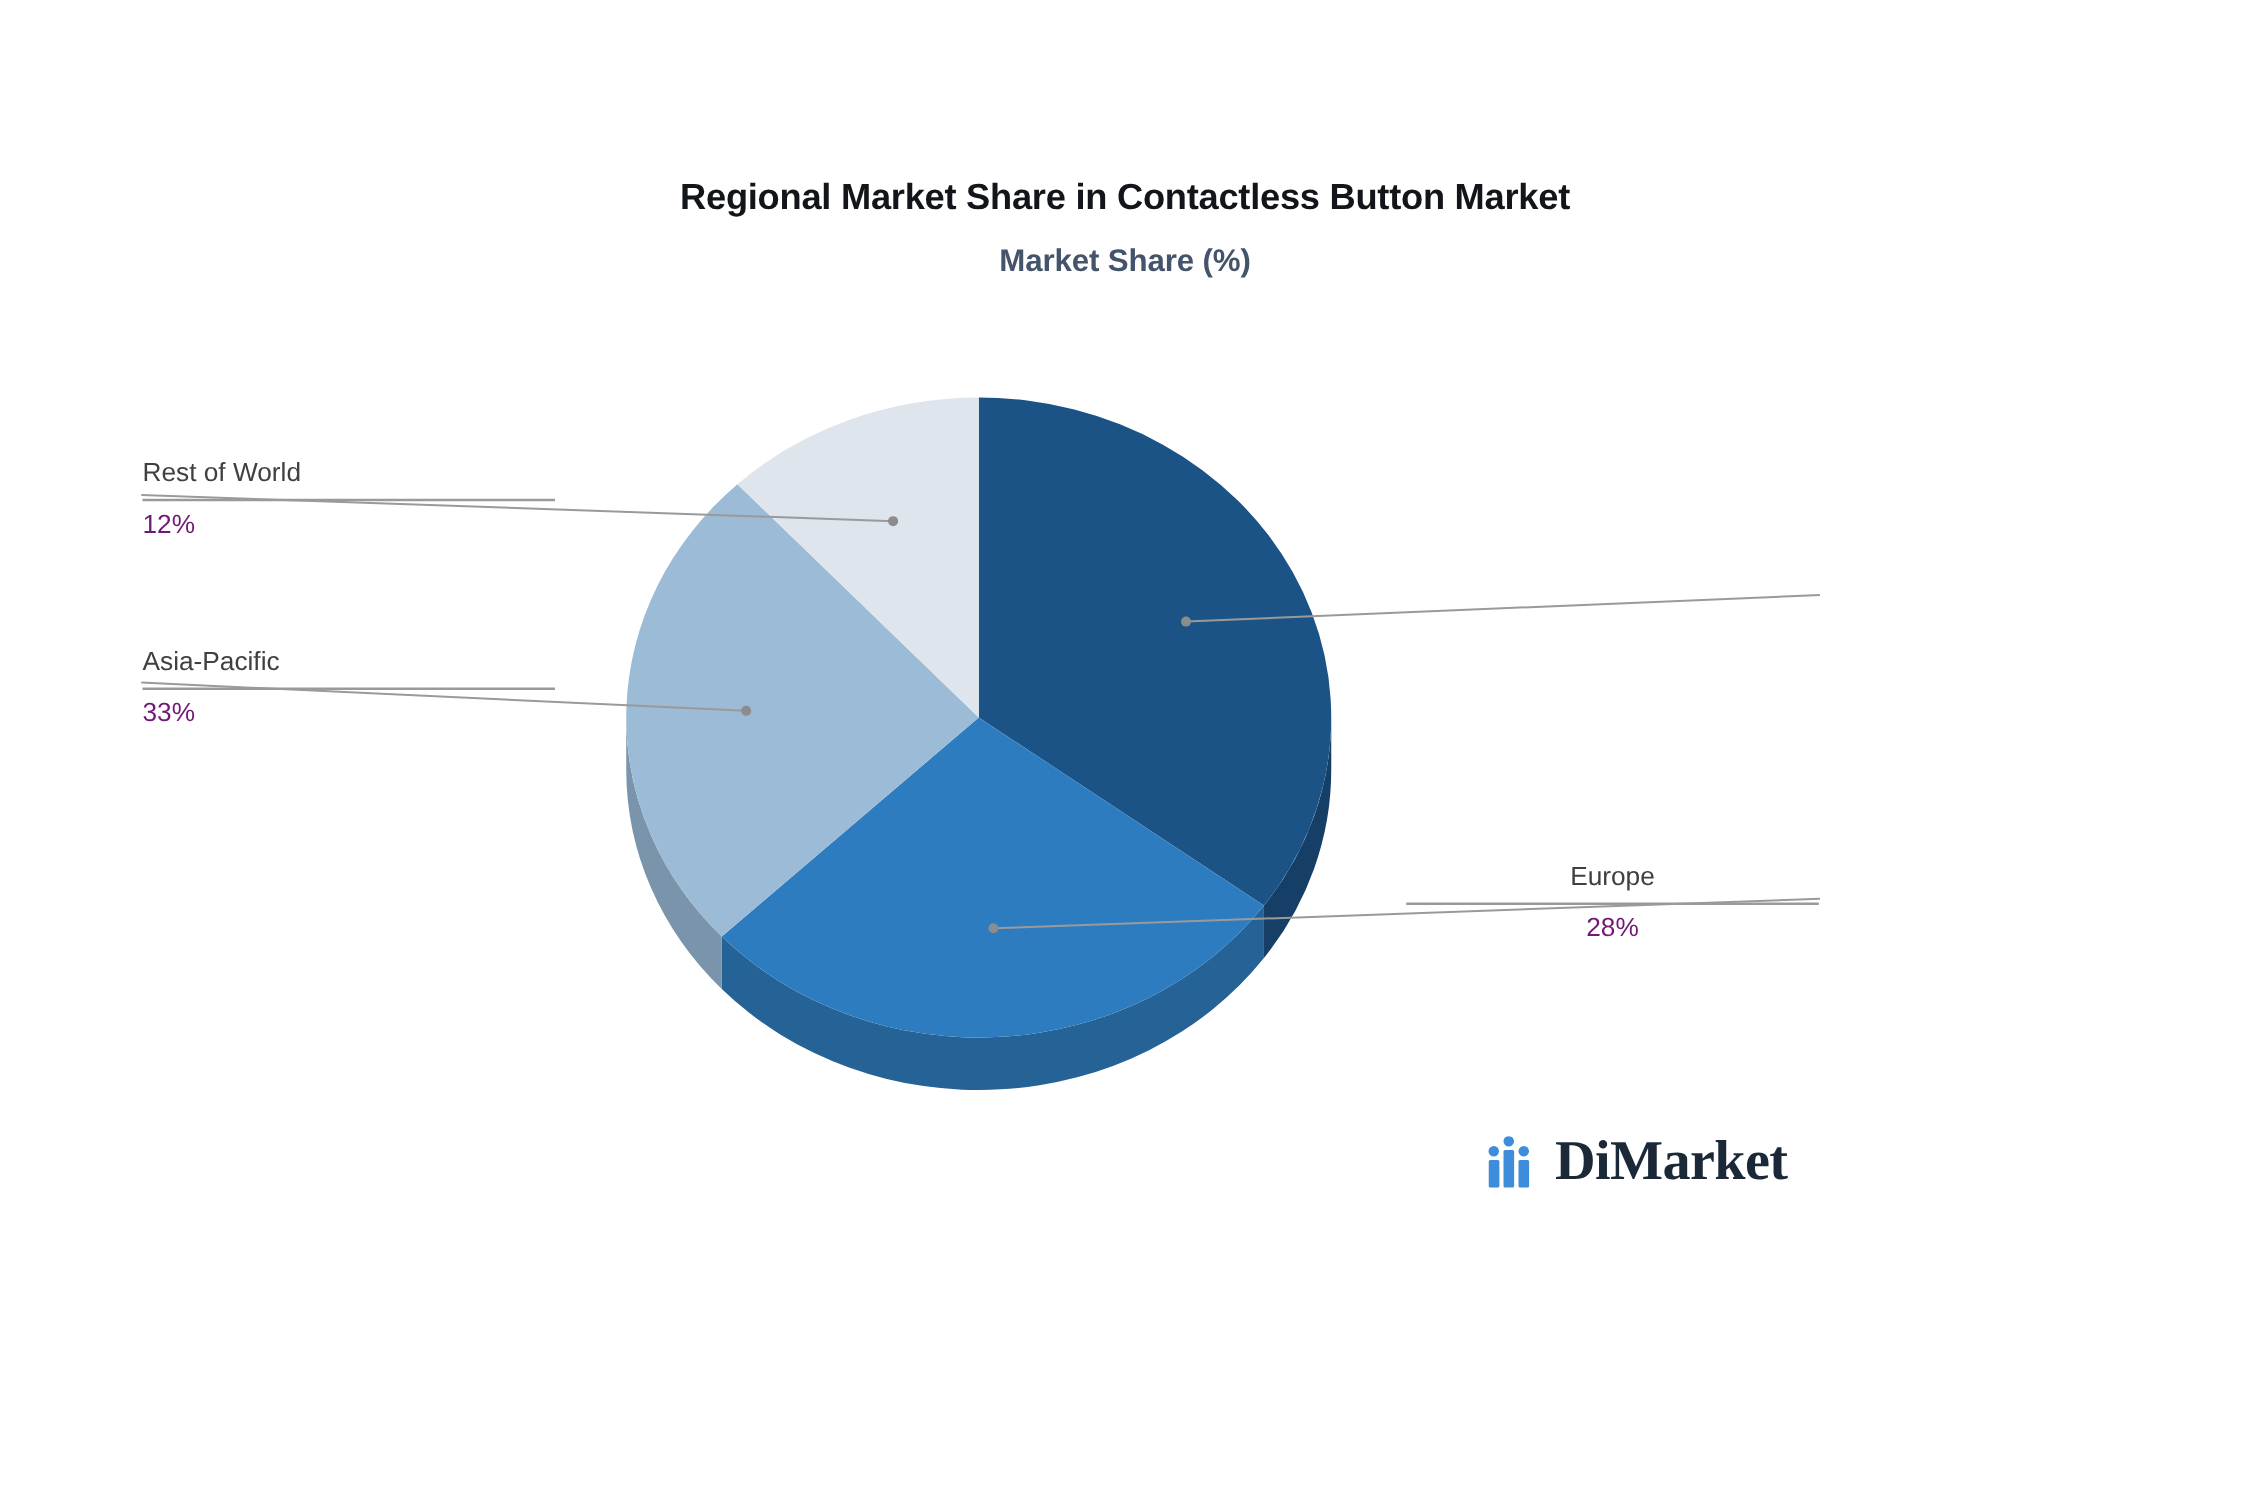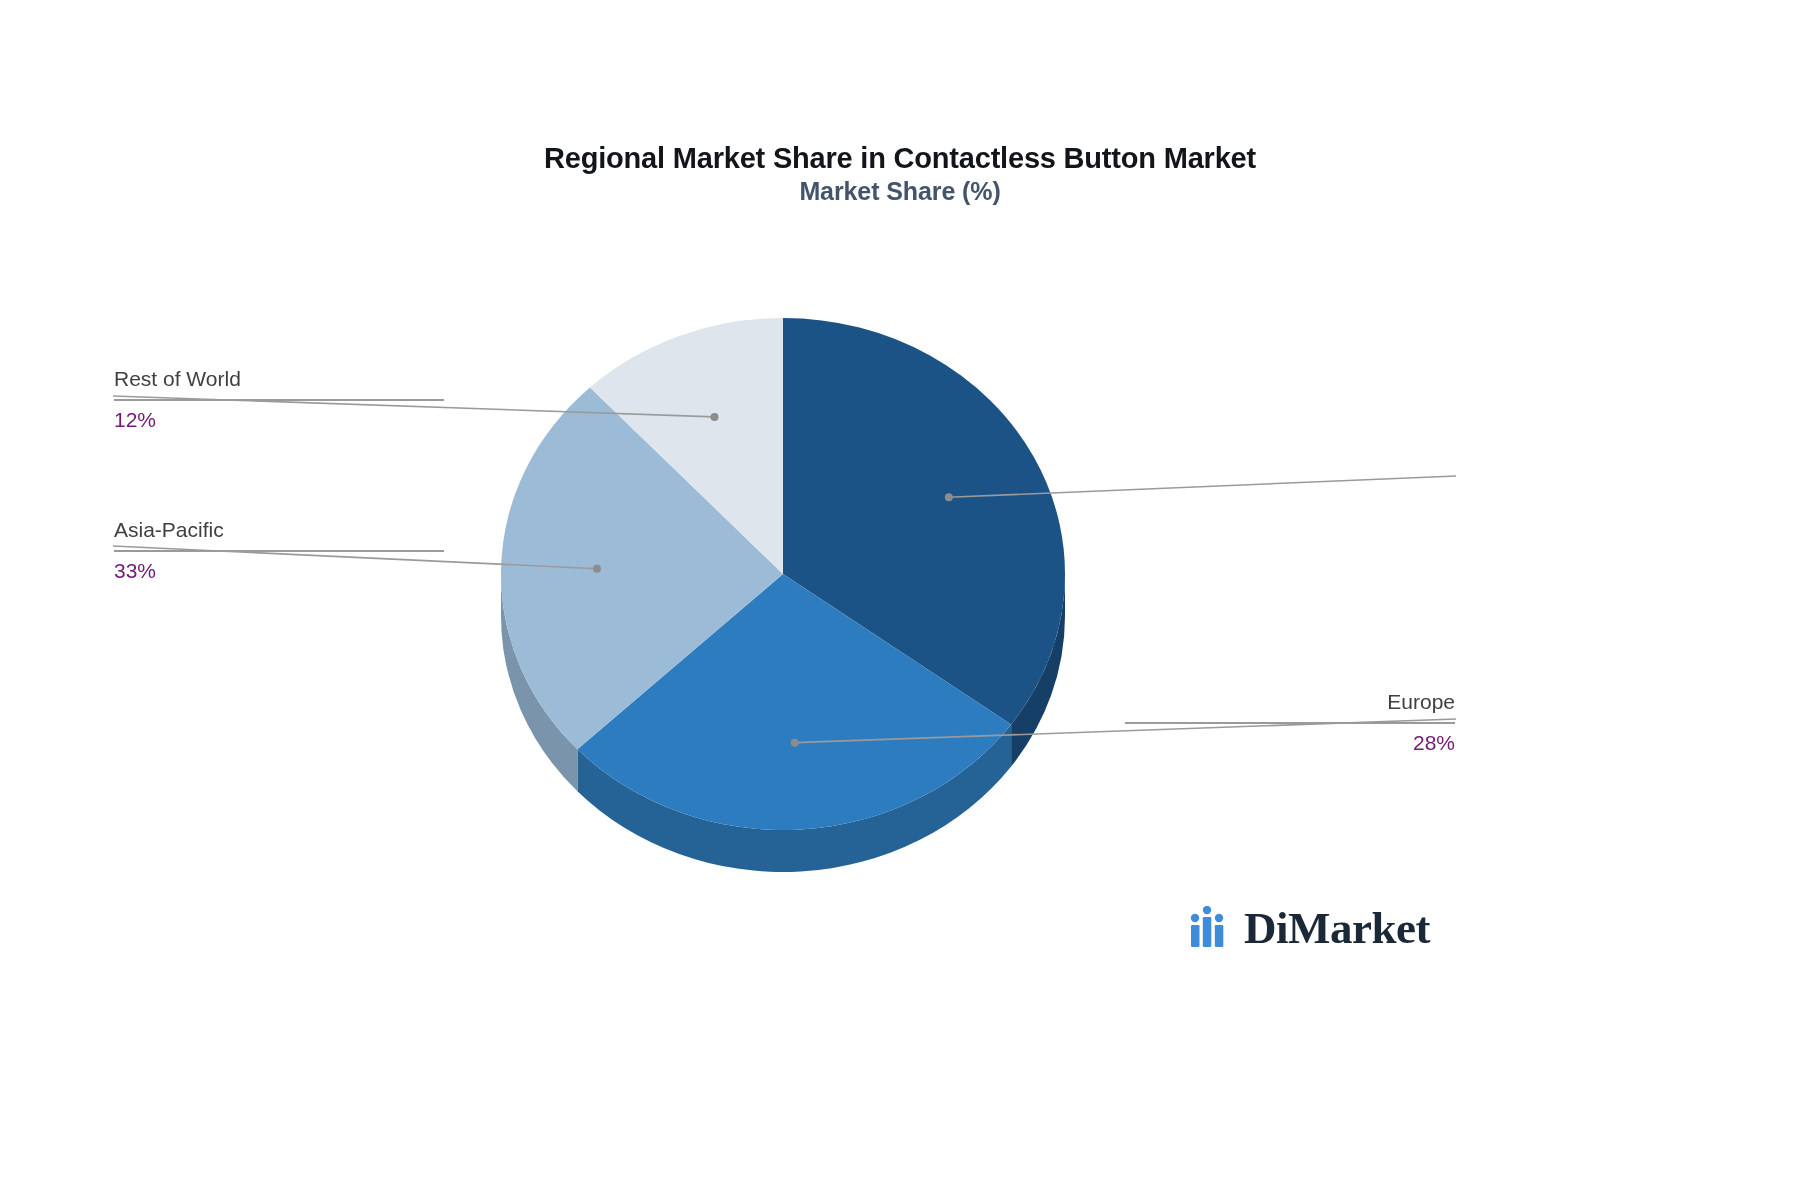--- a/index.html
+++ b/index.html
@@ -27,20 +27,21 @@
     text-align: center;
   }
   #chart-title {
     font-size: 29px;
     font-weight: bold;
     color: #12151a;
     letter-spacing: -0.2px;
     line-height: 1.2;
   }
   #chart-subtitle {
+    margin-top: 18px;
     font-size: 25px;
     font-weight: bold;
     color: #44546a;
     letter-spacing: -0.1px;
     line-height: 1.2;
   }
 
   
   #pie-area {
     position: absolute;
@@ -74,29 +75,29 @@
     color: #701a75;
     line-height: 1.25;
     white-space: nowrap;
   }
   .callout.left  { text-align: left;  left: 114px; }
   .callout.right { text-align: right; right: 345px; }
 
   #callout-rest-of-world { top: 366px; }
   #callout-asia-pacific  { top: 517px; }
   #callout-north-america { top: 445px; }
-  #callout-europe        { top: 689px; }
+  #callout-europe        { top: 689px; text-align: center; }
 
   
   #logo {
     position: absolute;
     left: 1189px;
     top: 906px;
     display: flex;
-    align-items: flex-start;
+    align-items: flex-end;
     gap: 9px;
   }
   #logo-mark { display: block; }
   #logo-text {
     font-family: "Liberation Serif", serif;
     font-size: 45px;
     font-weight: bold;
     color: #1b2838;
     letter-spacing: -0.5px;
     line-height: 1;

